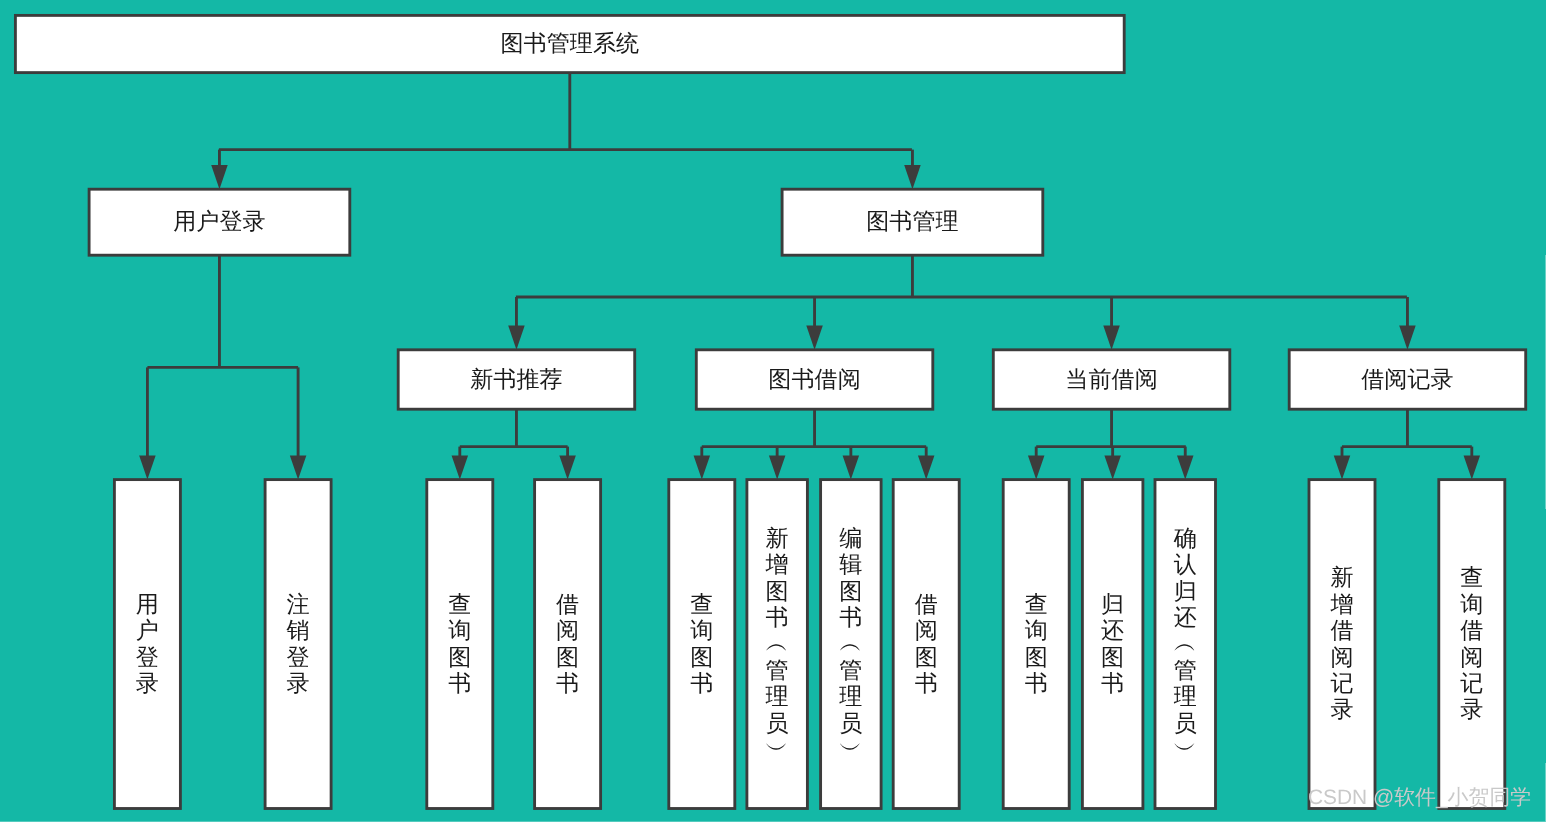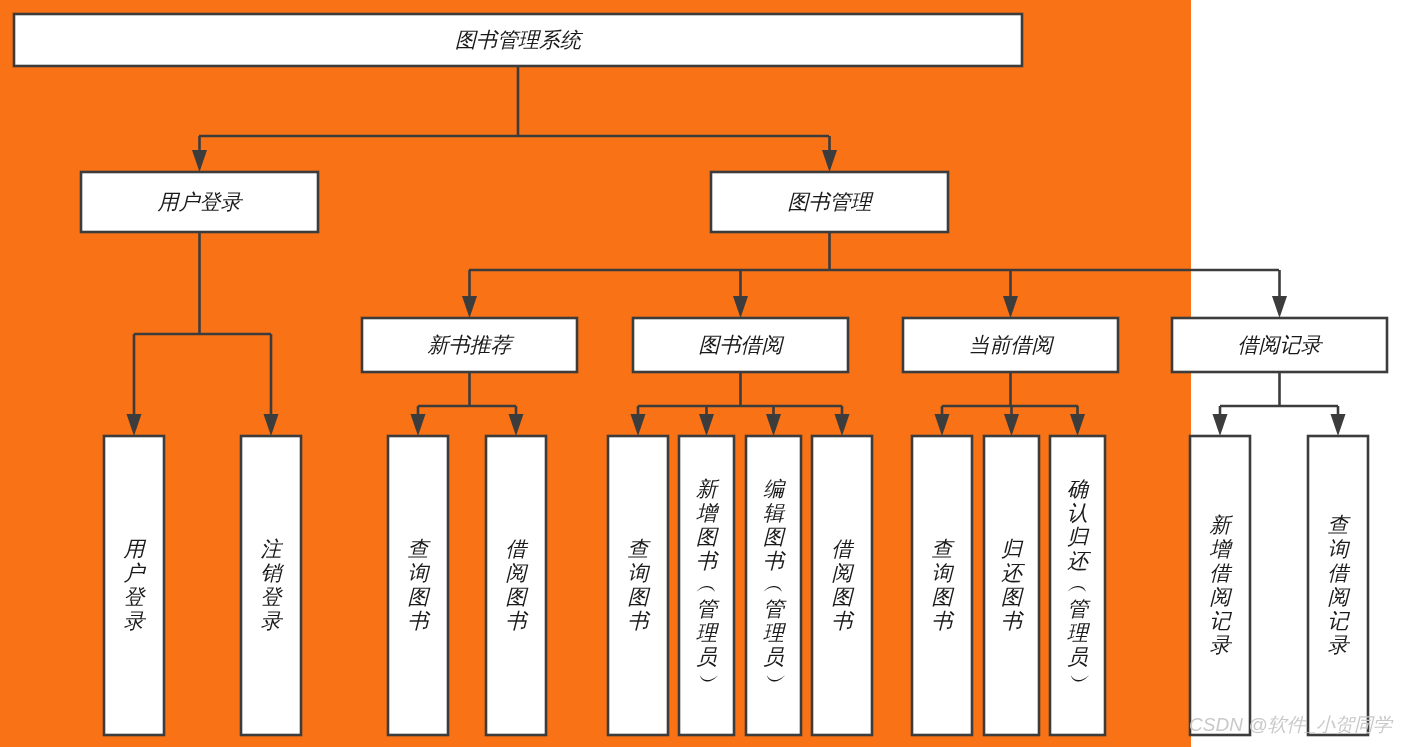--- a/index.html
+++ b/index.html
@@ -10,24 +10,23 @@
   }
   body {
     width: 1405px;
     height: 747px;
     font-family: "Liberation Sans", "DejaVu Sans", sans-serif;
     overflow: hidden;
     position: relative;
   }
   #diagram-root {
     position: relative;
-    width: 1191px;
+    width: 1405px;
     height: 747px;
-    background: #f97316;
-    font-style: italic;
+    background: #14b8a6;
   }
   svg#diagram-canvas {
     position: absolute;
     top: 0;
     left: 0;
     width: 1405px;
     height: 747px;
     display: block;
   }
   .node-box {

